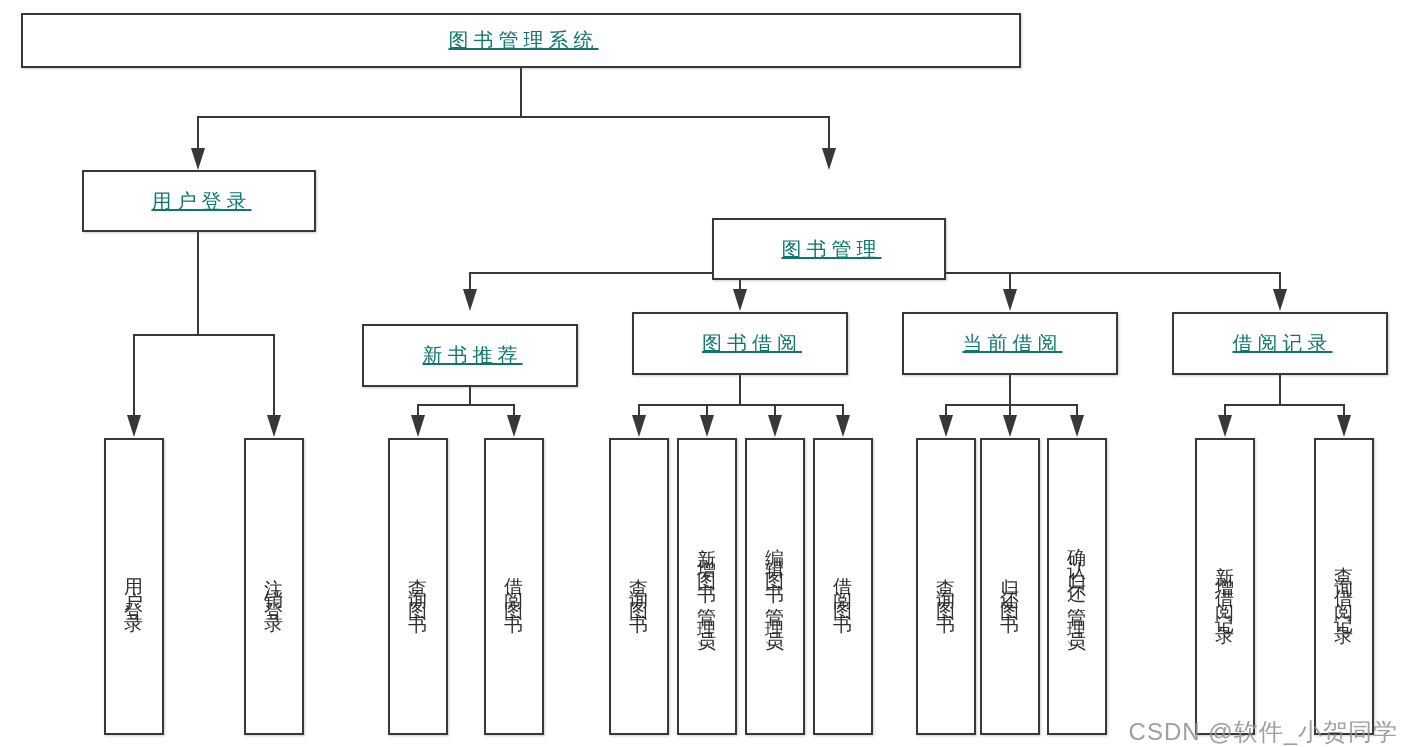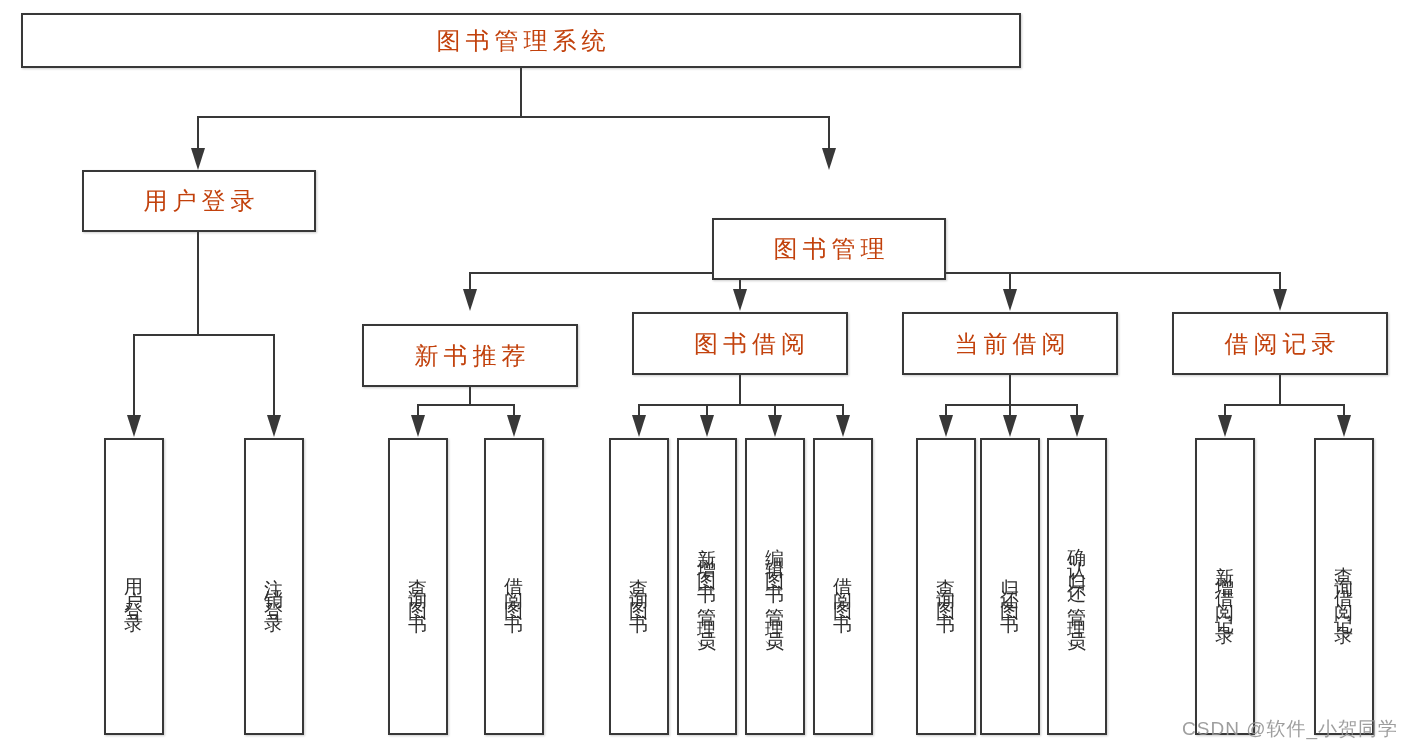--- a/index.html
+++ b/index.html
@@ -21,25 +21,26 @@
   .node {
     position: absolute;
     border: 2px solid #383838;
     background: #ffffff;
     display: flex;
     align-items: center;
     justify-content: center;
     box-shadow: 1px 1px 2px rgba(80,80,80,0.28);
   }
   .h-label {
-    font-size: 24px;
+    font-size: 20px;
     letter-spacing: 5px;
     text-indent: 5px;
     white-space: nowrap;
-    color: #c2410c;
+    color: #0f766e;
+    text-decoration: underline;
   }
   .v-label {
     writing-mode: vertical-rl;
     text-orientation: mixed;
     font-size: 19px;
     letter-spacing: 12px;
     line-height: 1;
     color: #2e2e2e;
   }
   
@@ -55,21 +56,21 @@
   .lf3  { left: 388px; }  .lf4  { left: 484px; }
   .lf5  { left: 609px; }  .lf6  { left: 677px; }
   .lf7  { left: 745px; }  .lf8  { left: 813px; }
   .lf9  { left: 916px; }  .lf10 { left: 980px; }
   .lf11 { left: 1047px; } .lf12 { left: 1195px; }
   .lf13 { left: 1314px; }
   .watermark {
     position: absolute;
     right: 7px;
     top: 716px;
-    font-size: 19px;
+    font-size: 24px;
     color: rgba(148,148,148,0.9);
     letter-spacing: 1px;
     z-index: 5;
     white-space: nowrap;
   }
 </style>
 </head>
 <body>
 
 <div id="canvas">

